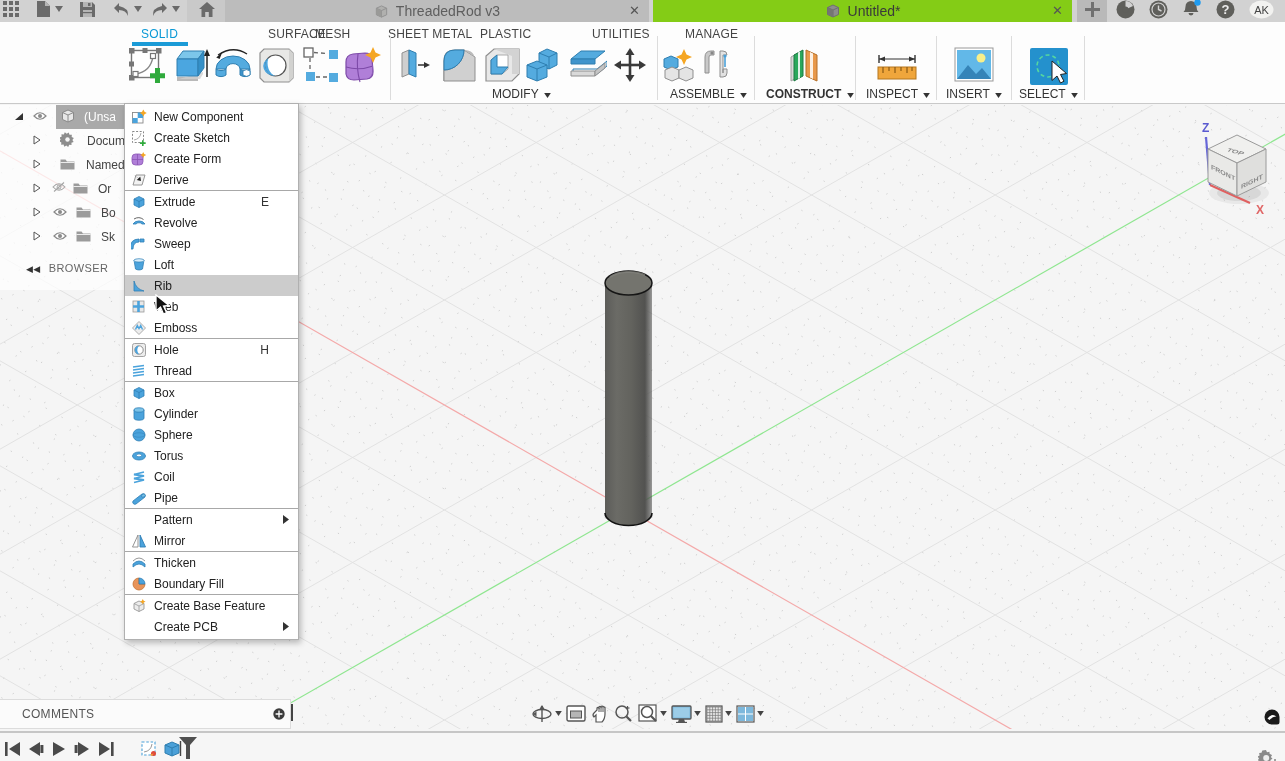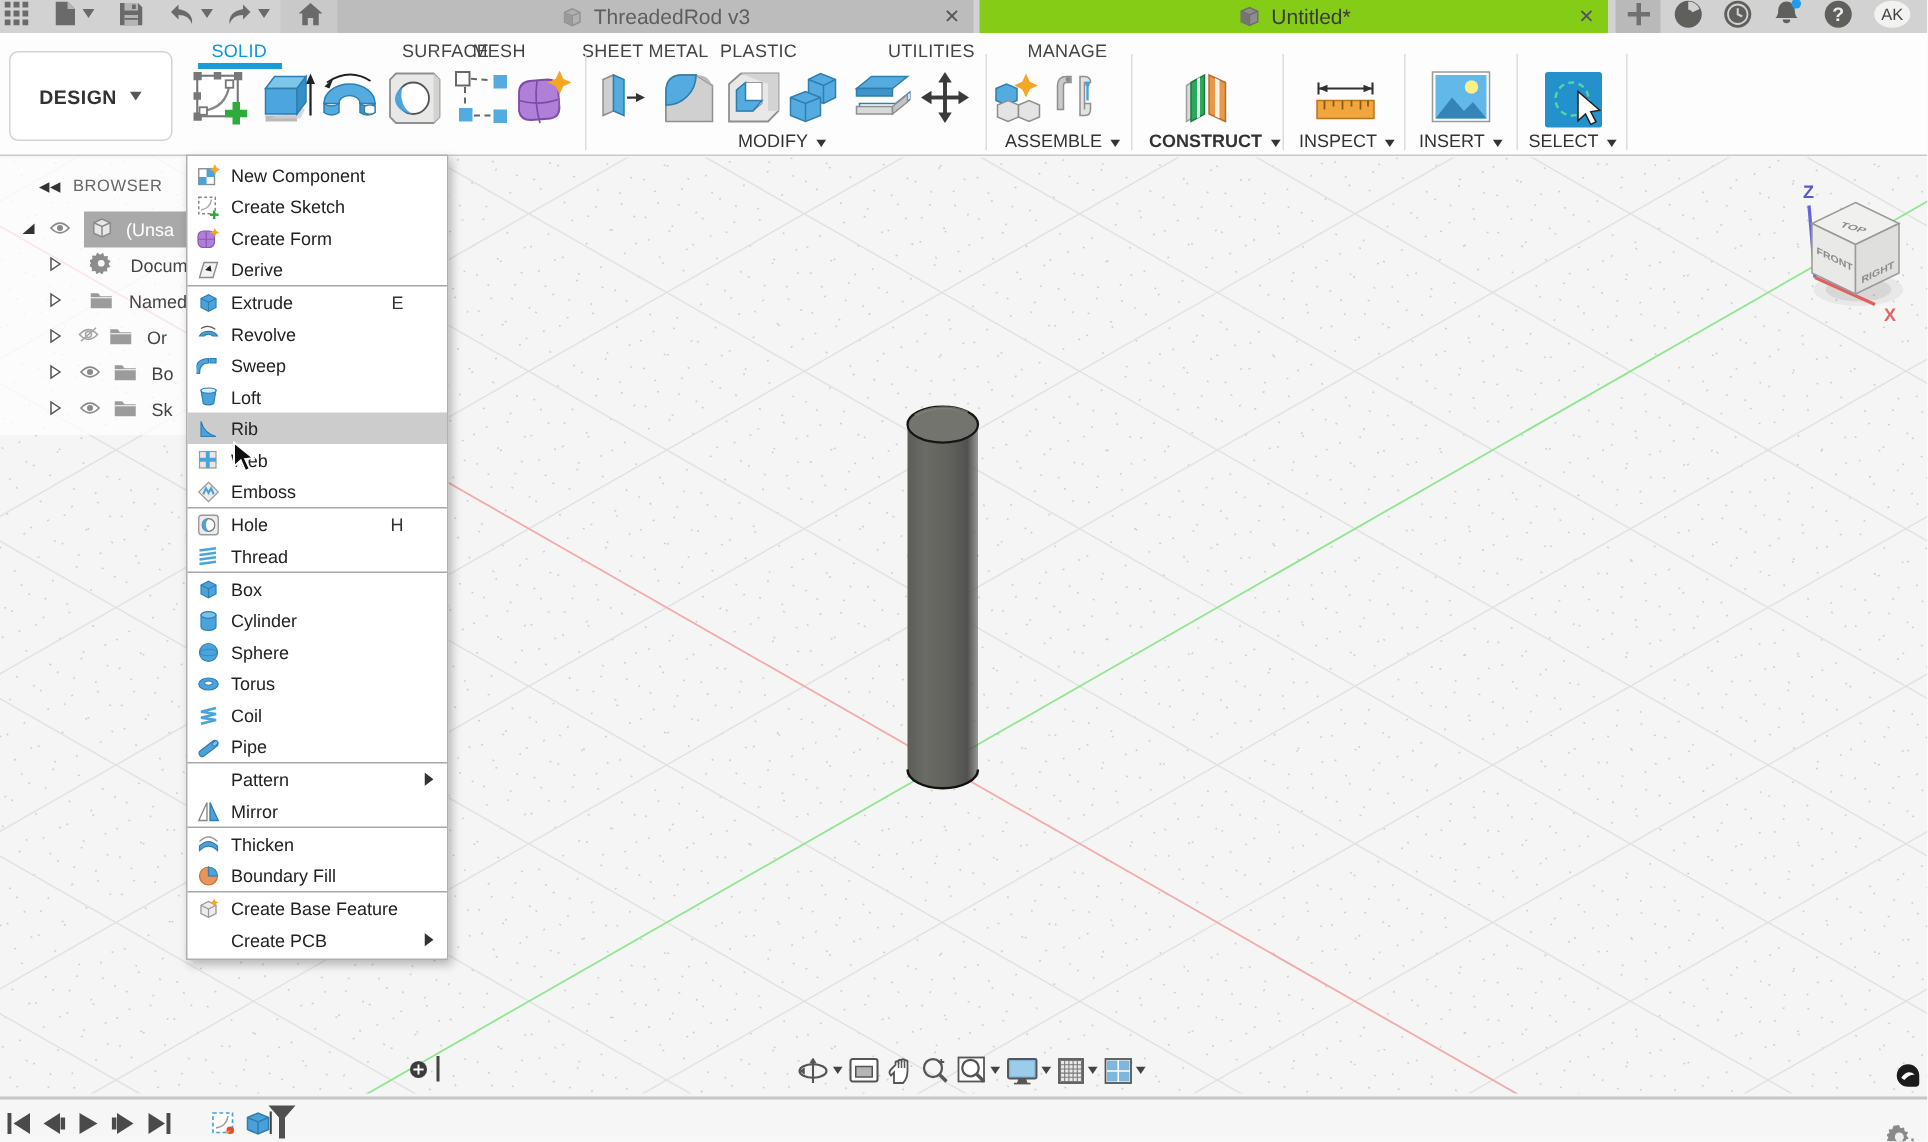--- a/index.html
+++ b/index.html
@@ -490,25 +490,20 @@
 <rect x="1" y="1" width="38" height="33" fill="#fff" stroke="#999" stroke-width="1"></rect>
 <rect x="3" y="3" width="34" height="29" fill="#62b8e8"></rect>
 <circle cx="27" cy="11" r="4.5" fill="#f8ef8a"></circle>
 <path d="M3 32 L14 18 L22 27 L28 21 L37 32 Z" fill="#3584b8"></path>
       </svg></div>
   <div class="ribicon" style="left:1029px;"><svg width="40" height="39" viewBox="0 0 40 39">
 <rect x="1" y="1" width="38" height="37" rx="2" fill="#2491cd"></rect>
 <circle cx="19" cy="19" r="11" fill="none" stroke="#55d6a0" stroke-width="1.6" stroke-dasharray="4 3"></circle>
 <path d="M23 14 L23 33.5 L28 29 L31.5 36 L35 34.2 L31.5 27.5 L37.5 26.5 Z" fill="#fff" stroke="#222" stroke-width="1"></path>
       </svg></div>
-  <div class="abs" id="designbox">DESIGN&nbsp;<span style="margin-left:4px;display:inline-flex;">
-        <svg width="9" height="6" viewBox="0 0 8 6">
-          <path d="M0 0 H8 L4 6 Z" fill="#555"></path>
-        </svg>
-      </span></div>
   <span class="rtab active" style="left:141px;">SOLID</span>
   <span class="rtab" style="left:230px;margin-left:38px;">SURFACE</span>
   <span class="rtab" style="left:315px;">MESH</span>
   <span class="rtab" style="left:388px;">SHEET METAL</span>
   <span class="rtab" style="left:480px;">PLASTIC</span>
   <span class="rtab" style="left:592px;">UTILITIES</span>
   <span class="rtab" style="left:685px;">MANAGE</span>
   <div class="abs" id="solidline"></div>
   <span class="grplabel" style="left:492px;">MODIFY <span style="display:inline-flex;margin-left:2px;">
         <svg width="7" height="5" viewBox="0 0 8 6">
@@ -542,21 +537,20 @@
       </span></span>
   <div class="gsep" style="left:390px;"></div>
   <div class="gsep" style="left:657px;"></div>
   <div class="gsep" style="left:754px;"></div>
   <div class="gsep" style="left:855px;"></div>
   <div class="gsep" style="left:936px;"></div>
   <div class="gsep" style="left:1011px;"></div>
   <div class="gsep" style="left:1084px;"></div>
 
   <div class="abs" id="browser">
-    <div id="bheader" style="padding-bottom:11px;"><span style="font-size:9px;margin-right:8px;color:#333;">◀◀</span>BROWSER</div>
     <div id="brows">
       <div class="brow">
           <span style="margin-left:14px;"><svg width="10" height="9" viewBox="0 0 10 9">
               <path d="M9 1 L9 8 L1 8 Z" fill="#333"></path>
             </svg></span>
           <span style="margin-left:9px;"><svg width="14" height="10" viewBox="0 0 14 10">
               <path d="M1 5 Q7 -1.5 13 5 Q7 11.5 1 5 Z" fill="none" stroke="#8a8a8a" stroke-width="1.2"></path>
               <circle cx="7" cy="5" r="2" fill="#8a8a8a"></circle>
             </svg></span>
         <span style="position:absolute;left:56px;top:0;height:24px;right:0;background:#a9a9a9;display:flex;align-items:center;color:#fff;font-size:12px;">
@@ -624,20 +618,21 @@
               <path d="M1 5 Q7 -1.5 13 5 Q7 11.5 1 5 Z" fill="none" stroke="#8a8a8a" stroke-width="1.2"></path>
               <circle cx="7" cy="5" r="2" fill="#8a8a8a"></circle>
             </svg></span>
           <span style="margin-left:9px;"><svg width="15" height="12" viewBox="0 0 15 12">
               <path d="M0.5 1.5 h5 l1.5 2 h7.5 v8 h-14 Z" fill="#9b9b9b"></path>
               <path d="M0.5 4.5 h14" stroke="#fff" stroke-width="0.8"></path>
             </svg></span>
           <span style="margin-left:10px;">Sk</span>
         </div>
 </div>
+    <div id="bheader" style="padding-bottom:11px;"><span style="font-size:9px;margin-right:8px;color:#333;">◀◀</span>BROWSER</div>
   </div>
 
   <div class="abs" id="menu">
     <div class="mi"><span class="ic"><svg width="16" height="16" viewBox="0 0 16 16">
             <rect x="1.5" y="3.5" width="10.5" height="10.5" fill="#fff" stroke="#8a8a8a" stroke-width="0.9"></rect>
             <rect x="1.5" y="9" width="5.2" height="5" fill="#4ba3dc"></rect>
             <rect x="6.7" y="3.5" width="5.3" height="5.5" fill="#4ba3dc"></rect>
             <path d="M12.3 0.5 L13.5 2.8 L15.8 4 L13.5 5.2 L12.3 7.5 L11.1 5.2 L8.8 4 L11.1 2.8 Z" fill="#f5a623"></path>
           </svg></span>New Component</div>
     <div class="mi"><span class="ic"><svg width="16" height="16" viewBox="0 0 16 16">
@@ -739,20 +734,21 @@
             <path d="M3 5.5 l5 2.5 5 -2.5 M8 8 v5.5" fill="none" stroke="#999" stroke-width="0.8"></path>
             <path d="M11.8 1 L12.7 2.8 L14.6 3.7 L12.7 4.6 L11.8 6.4 L10.9 4.6 L9 3.7 L10.9 2.8 Z" fill="#f5a623"></path>
           </svg></span>Create Base Feature</div>
     <div class="mi"><span class="ic"></span>Create PCB<span class="sub" style="display:inline-flex;">
           <svg width="6" height="9" viewBox="0 0 6 9">
             <path d="M0 0 L6 4.5 L0 9 Z" fill="#333"></path>
           </svg>
         </span></div>
   </div>
 
+  <div class="abs" id="comments">COMMENTS</div>
   <div class="abs" id="navbar">
       <span style="display:inline-flex;margin:0 2.5px;">
         <svg width="22" height="18" viewBox="0 0 22 18">
           <ellipse cx="11" cy="9" rx="9" ry="4.5" fill="none" stroke="#555" stroke-width="1.4"></ellipse>
           <line x1="11" y1="1" x2="11" y2="17" stroke="#555" stroke-width="1.4"></line>
           <path d="M11 0 L8.5 4 L13.5 4 Z" fill="#555"></path>
           <path d="M2 9 L5.5 6.5 L5.5 11.5 Z" fill="#555"></path>
         </svg>
       </span>
       <span class="caret" style="display:inline-flex;">

